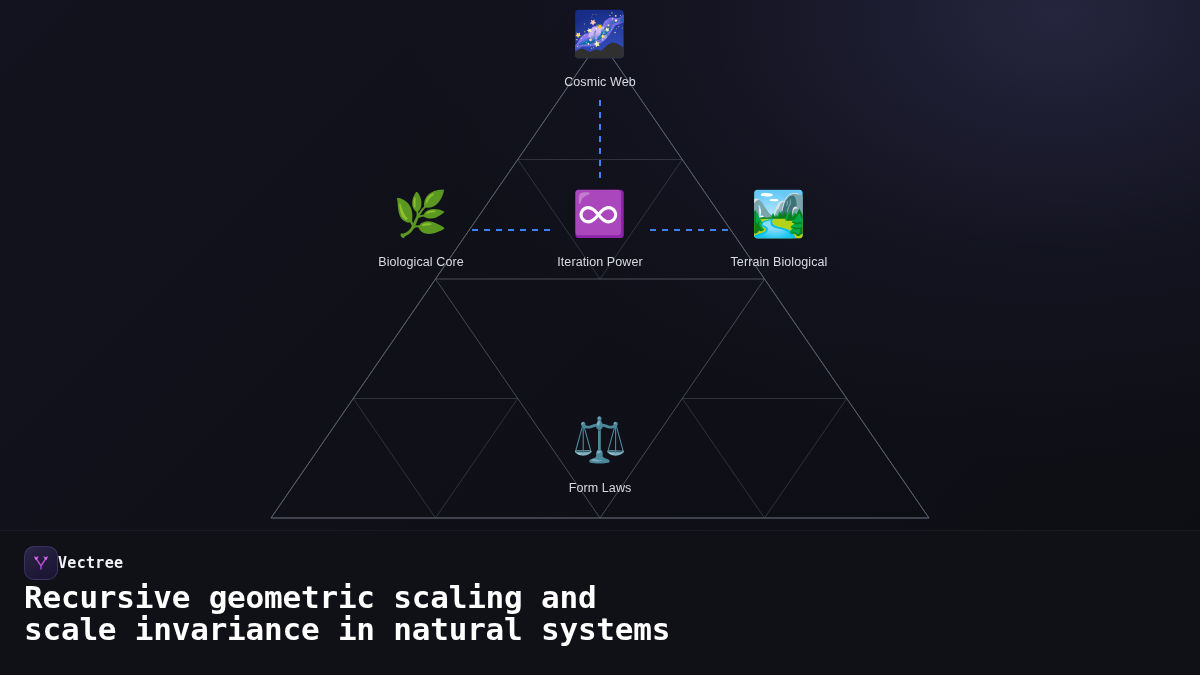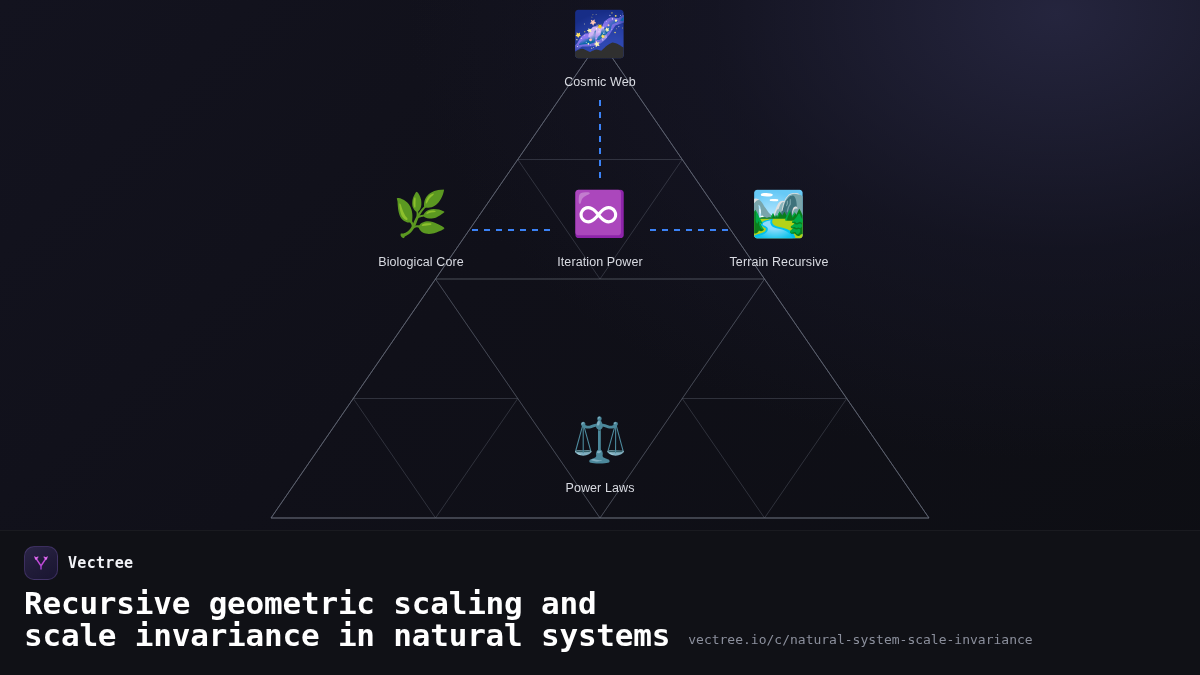--- a/index.html
+++ b/index.html
@@ -77,21 +77,21 @@
     width: 1200px;
     height: 145px;
     background: #101116;
     border-top: 1px solid rgba(255,255,255,0.045);
     box-sizing: border-box;
     padding: 14px 24px 0 24px;
   }
   #brand {
     display: flex;
     align-items: center;
-    gap: 10px;
+    gap: 0;
     height: 36px;
   }
   .brand-badge {
     width: 32px;
     height: 32px;
     border-radius: 10px;
     background: linear-gradient(150deg, #2b2547 0%, #201b38 55%, #191531 100%);
     border: 1px solid rgba(150,110,220,0.25);
     display: flex;
     align-items: center;
@@ -101,22 +101,22 @@
   .brand-name {
     font-family: "DejaVu Sans Mono", "Liberation Mono", monospace;
     font-size: 15px;
     font-weight: bold;
     color: #f2f3f7;
     letter-spacing: 0.3px;
   }
   #headline-row {
     display: flex;
     align-items: flex-end;
-    gap: 18px;
-    margin-top: 6px;
+    gap: 4px;
+    margin-top: 0;
   }
   #headline {
     font-family: "DejaVu Sans Mono", "Liberation Mono", monospace;
     font-size: 31px;
     font-weight: bold;
     line-height: 32px;
     color: #ffffff;
     letter-spacing: -0.2px;
     white-space: pre-line;
   }
@@ -160,25 +160,25 @@
         <div class="node" style="left: 421px; top: 230px;">
           <div class="node-icon">🌿</div>
           <div class="node-label">Biological Core</div>
         </div>
         <div class="node" style="left: 600px; top: 230px;">
           <div class="node-icon">♾️</div>
           <div class="node-label">Iteration Power</div>
         </div>
         <div class="node" style="left: 779px; top: 230px;">
           <div class="node-icon">🏞️</div>
-          <div class="node-label">Terrain Recursive</div>
+          <div class="node-label">Terrain Biological</div>
         </div>
         <div class="node" style="left: 600px; top: 456px;">
           <div class="node-icon">⚖️</div>
-          <div class="node-label">Power Laws</div>
+          <div class="node-label">Form Laws</div>
         </div>
       </div>
   </div>
 
   <div id="footer">
     <div id="brand">
       <span class="brand-badge">
         <svg width="20" height="20" viewBox="0 0 24 24" xmlns="http://www.w3.org/2000/svg">
           <path d="M6 6.5 L12 15.5 L18 6.5" fill="none" stroke="#c04ad8" stroke-width="1.9" stroke-linecap="round" stroke-linejoin="round"></path>
           <path d="M12 15.5 L12 19.2" fill="none" stroke="#9b3fc4" stroke-width="1.9" stroke-linecap="round"></path>
@@ -187,17 +187,16 @@
           <circle cx="6.1" cy="6.5" r="1.5" fill="#e06ef2"></circle>
           <circle cx="17.9" cy="6.5" r="1.5" fill="#e06ef2"></circle>
         </svg>
       </span>
       <span class="brand-name">Vectree</span>
     </div>
 
     <div id="headline-row">
       <div id="headline">Recursive geometric scaling and
 scale invariance in natural systems</div>
-      <div id="url">vectree.io/c/natural-system-scale-invariance</div>
     </div>
   </div>
 
 </div>
 
 </body></html>

